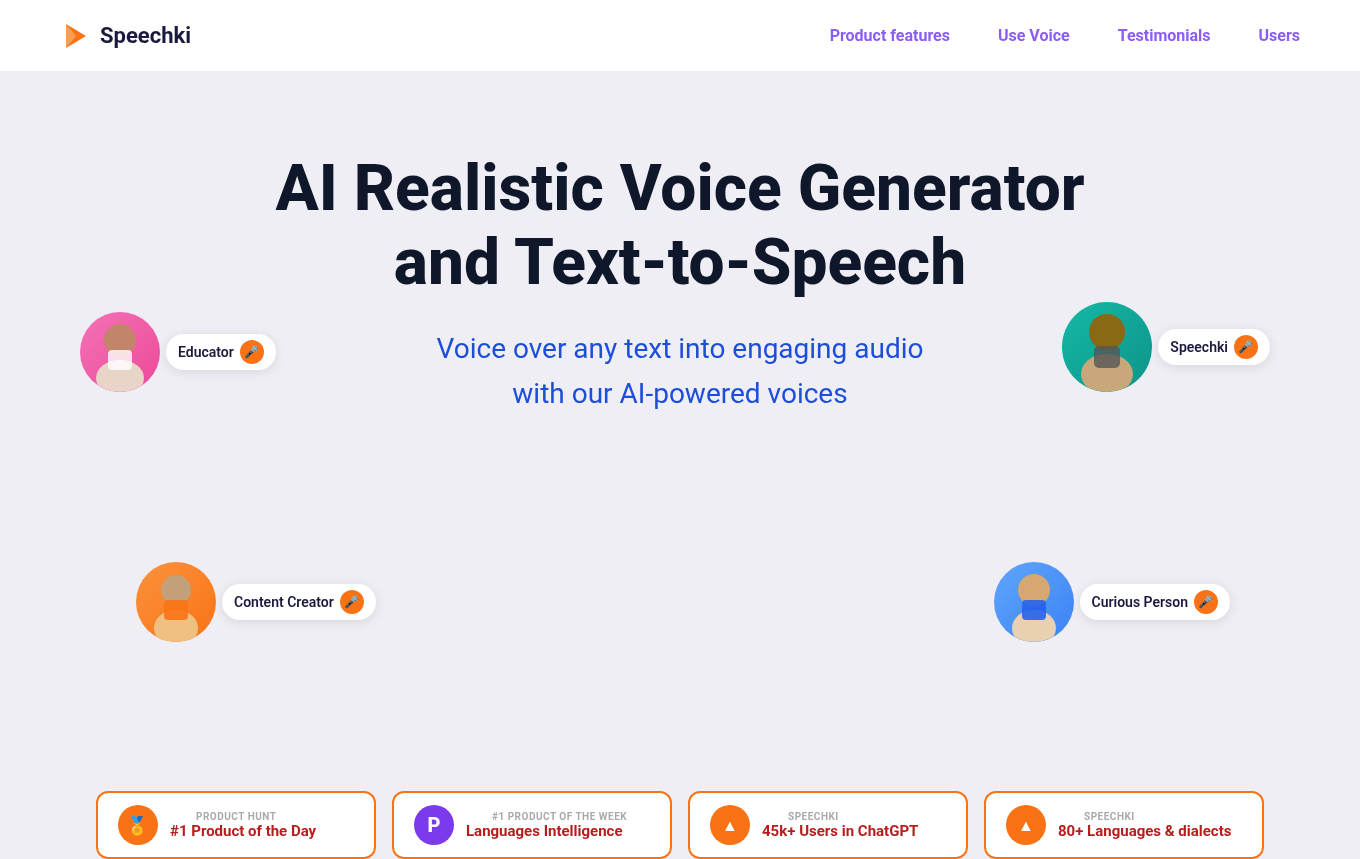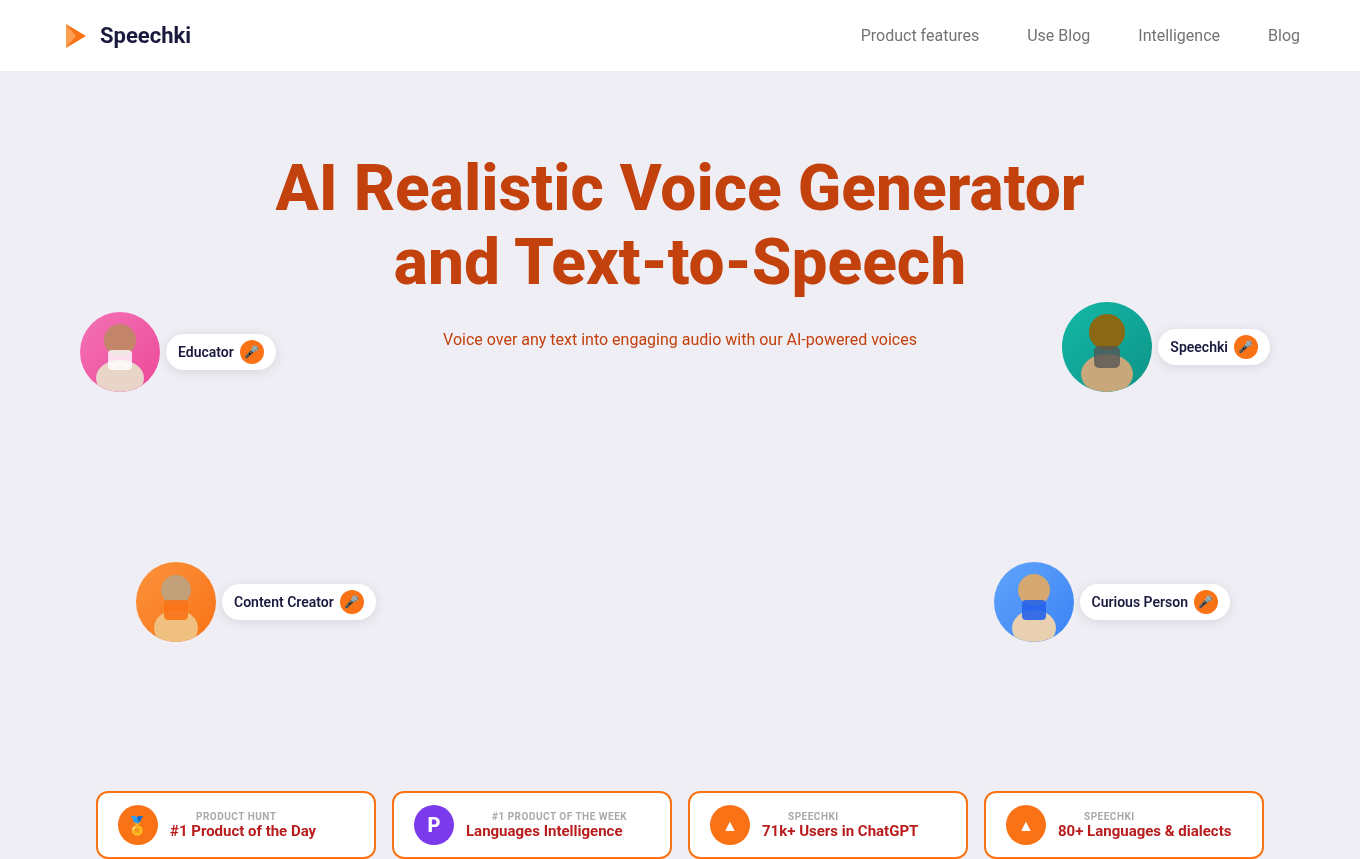--- a/index.html
+++ b/index.html
@@ -37,49 +37,49 @@
       color: #1a1a3e;
     }
     .nav-links {
       display: flex;
       align-items: center;
       gap: 48px;
       list-style: none;
     }
     .nav-links a {
       text-decoration: none;
-      color: #737373;
+      color: #8b5cf6;
       font-size: 16px;
-      font-weight: 400;
+      font-weight: 700;
     }
 
     
     .hero {
       position: relative;
       min-height: 787px;
       display: flex;
       flex-direction: column;
       align-items: center;
       justify-content: flex-start;
       padding-top: 80px;
       overflow: hidden;
     }
 
     .hero-title {
       font-size: 64px;
       font-weight: 800;
-      color: #c2410c;
+      color: #0f172a;
       text-align: center;
       line-height: 1.15;
       max-width: 820px;
       margin-bottom: 28px;
     }
     .hero-subtitle {
-      font-size: 16px;
-      color: #c2410c;
+      font-size: 28px;
+      color: #1d4ed8;
       text-align: center;
       line-height: 1.6;
       max-width: 500px;
     }
 
     
     .avatar-card {
       position: absolute;
       display: flex;
       flex-direction: row;
@@ -233,23 +233,23 @@
 <nav>
   <div class="logo-area">
     <svg class="logo-icon" viewBox="0 0 32 32" fill="none" xmlns="http://www.w3.org/2000/svg">
       <polygon points="6,4 26,16 6,28" fill="#f97316"></polygon>
       <polygon points="6,4 16,16 6,28" fill="#fdba74" opacity="0.6"></polygon>
     </svg>
     <span class="logo-text">Speechki</span>
   </div>
   <ul class="nav-links">
     <li><a href="#">Product features</a></li>
-    <li><a href="#">Use Blog</a></li>
-    <li><a href="#">Intelligence</a></li>
-    <li><a href="#">Blog</a></li>
+    <li><a href="#">Use Voice</a></li>
+    <li><a href="#">Testimonials</a></li>
+    <li><a href="#">Users</a></li>
   </ul>
 </nav>
 
 <section class="hero">
 
   <div class="avatar-card educator">
     <div class="avatar-img" style="width:80px;height:80px;background:linear-gradient(135deg,#f472b6,#ec4899);">
       <svg viewBox="0 0 80 80" class="person-svg" xmlns="http://www.w3.org/2000/svg">
         <circle cx="40" cy="28" r="16" fill="#c2856a"></circle>
         <ellipse cx="40" cy="66" rx="24" ry="18" fill="#e8d5c8"></ellipse>
@@ -324,21 +324,21 @@
       <div class="badge-text-group">
         <span class="badge-small-label">#1 PRODUCT OF THE WEEK</span>
         <span class="badge-main-label">Languages Intelligence</span>
       </div>
     </div>
 
     <div class="badge-card">
       <div class="badge-icon-circle" style="font-size:16px;">▲</div>
       <div class="badge-text-group">
         <span class="badge-small-label">Speechki</span>
-        <span class="badge-main-label">71k+ Users in ChatGPT</span>
+        <span class="badge-main-label">45k+ Users in ChatGPT</span>
       </div>
     </div>
 
     <div class="badge-card">
       <div class="badge-icon-circle" style="font-size:16px;">▲</div>
       <div class="badge-text-group">
         <span class="badge-small-label">Speechki</span>
         <span class="badge-main-label">80+ Languages &amp; dialects</span>
       </div>
     </div>

